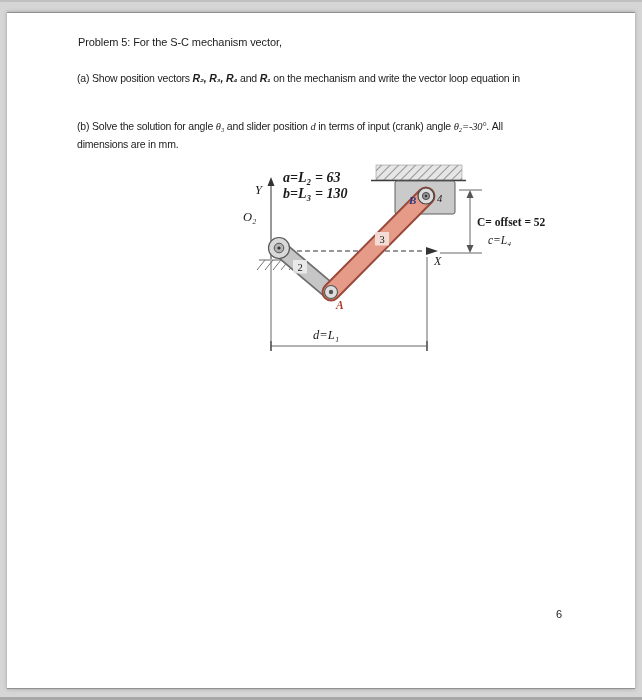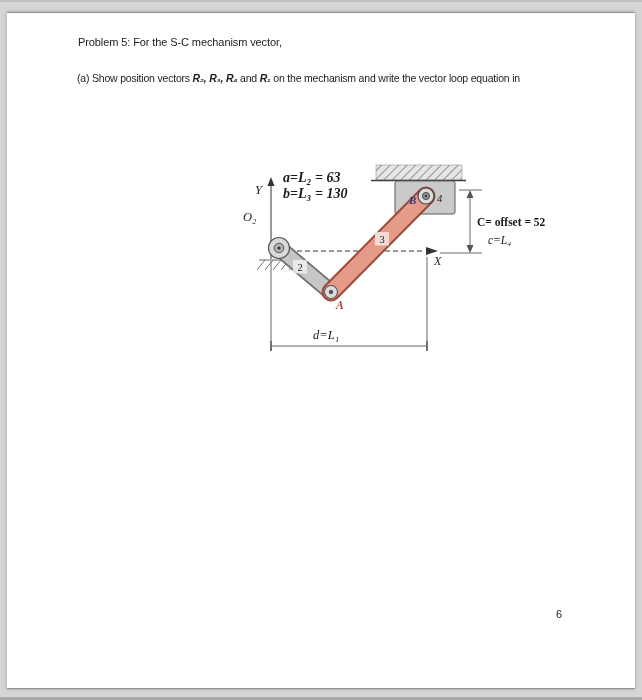--- a/index.html
+++ b/index.html
@@ -42,20 +42,24 @@
 <div class="edge-top"></div>
 
 <div class="page">
 
   <p class="title"><b>Problem 5:</b><span> For the S-C mechanism vector,</span></p>
 
   <div class="para" style="top:49px">
     <div class="tline"><span>(a) Show position vectors </span><span class="vec">R₂, R₃, R₄</span><span> and </span><span class="vec">R₁</span><span> on the mechanism and write the vector loop equation in</span></div>
   </div>
 
+  <div class="para" style="top:97px">
+    <div class="tline"><span>(b) Solve the solution for angle </span><span class="mv">θ₃</span><span> and slider position </span><span class="mv">d</span><span> in terms of input (crank) angle </span><span class="mv">θ₂=-30°</span><span>. All</span></div>
+    <div class="tline">dimensions are in mm.</div>
+  </div>
 
   <svg class="diagram" width="628" height="676" viewBox="0 0 628 676">
     <defs>
       <pattern id="hatch" patternUnits="userSpaceOnUse" width="6" height="6" patternTransform="rotate(45)">
         <rect width="6" height="6" fill="#e6e6e6"></rect>
         <line x1="0" y1="0" x2="0" y2="6" stroke="#8a8a8a" stroke-width="1.8"></line>
       </pattern>
     </defs>
 
     <g>

